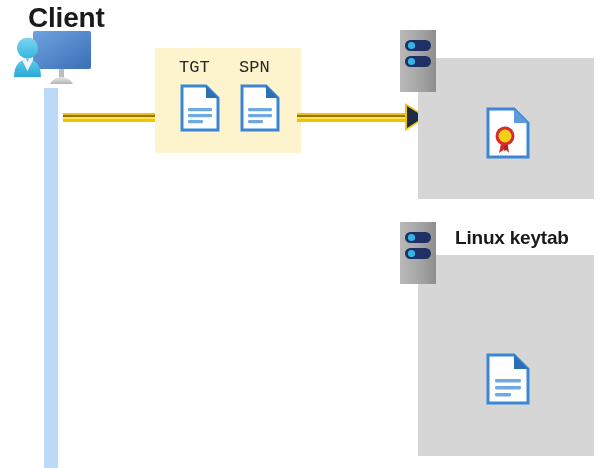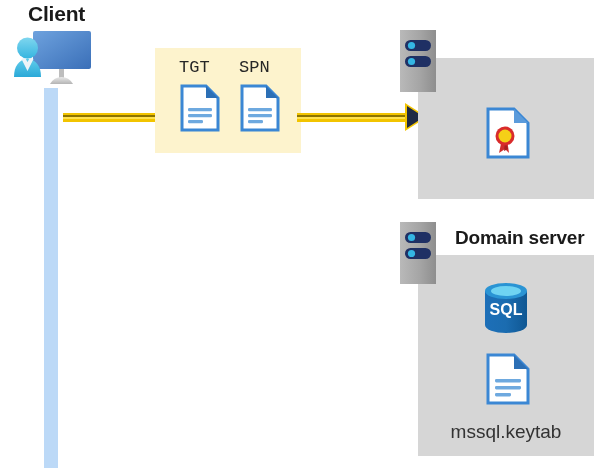--- a/index.html
+++ b/index.html
@@ -21,21 +21,21 @@
 
   
   .title {
     font-weight: bold;
     color: #1a1a1a;
     line-height: 1.12;
     letter-spacing: -0.2px;
   }
   #client-title {
     left: 28px; top: 2px;
-    font-size: 21px;
+    font-size: 28px;
   }
   #dc-title {
     left: 457px; top: 3px;
     font-size: 19px;
     width: 140px;
   }
   #linux-title {
     left: 455px; top: 227px;
     font-size: 19px;
   }
@@ -221,54 +221,38 @@
       <rect x="5" y="10" width="26" height="11" rx="5.5" fill="#1f3064"></rect>
       <circle cx="11.5" cy="15.5" r="3.6" fill="#34b6e4"></circle>
       <rect x="5" y="26" width="26" height="11" rx="5.5" fill="#1f3064"></rect>
       <circle cx="11.5" cy="31.5" r="3.6" fill="#34b6e4"></circle>
     </svg>
   </div>
 
 
   <div class="abs panel" id="linux-panel">
 
-    <div class="abs" id="sql-icon" style="left:63px; top:26px;">
-      <svg width="50" height="54" viewBox="0 0 50 54">
-        <defs>
-          <linearGradient id="cylGrad" x1="0" y1="0" x2="1" y2="0">
-            <stop offset="0%" stop-color="#1d6fb8"></stop>
-            <stop offset="50%" stop-color="#1b6cb0"></stop>
-            <stop offset="100%" stop-color="#0f5793"></stop>
-          </linearGradient>
-        </defs>
-        <path d="M4 10 V44 A21 8 0 0 0 46 44 V10 Z" fill="url(#cylGrad)"></path>
-        <ellipse cx="25" cy="10" rx="21" ry="8" fill="#2a94d4"></ellipse>
-        <ellipse cx="25" cy="10" rx="15" ry="5" fill="#6fd3f2"></ellipse>
-        <text x="25" y="34" text-anchor="middle" font-family="Liberation Sans, sans-serif" font-size="16" font-weight="bold" fill="#ffffff">SQL</text>
-      </svg>
-    </div>
 
     <div class="abs" id="keytab-icon" style="left:68px; top:98px;">
       <svg width="44" height="52" viewBox="0 0 44 52">
         <path d="M2 2 H28 L42 16 V50 H2 Z" fill="#ffffff" stroke="#3b87d4" stroke-width="3"></path>
         <path d="M28 2 L42 16 H28 Z" fill="#2c6fb5"></path>
         <rect x="9" y="26" width="26" height="3.4" rx="1.3" fill="#6ea9df"></rect>
         <rect x="9" y="33" width="26" height="3.4" rx="1.3" fill="#6ea9df"></rect>
         <rect x="9" y="40" width="16" height="3.4" rx="1.3" fill="#6ea9df"></rect>
       </svg>
     </div>
   </div>
 
-  <div class="abs" id="keytab-label">mssql.keytab</div>
 
   <div class="abs server-icon" id="linux-server">
     <svg width="36" height="62" viewBox="0 0 36 62">
       <rect x="0" y="0" width="36" height="62" fill="url(#srvGradA)"></rect>
       <rect x="5" y="10" width="26" height="11" rx="5.5" fill="#1f3064"></rect>
       <circle cx="11.5" cy="15.5" r="3.6" fill="#34b6e4"></circle>
       <rect x="5" y="26" width="26" height="11" rx="5.5" fill="#1f3064"></rect>
       <circle cx="11.5" cy="31.5" r="3.6" fill="#34b6e4"></circle>
     </svg>
   </div>
 
-  <div class="abs title" id="linux-title">Domain server</div>
+  <div class="abs title" id="linux-title">Linux keytab</div>
 
 </div>
 
 </body></html>

